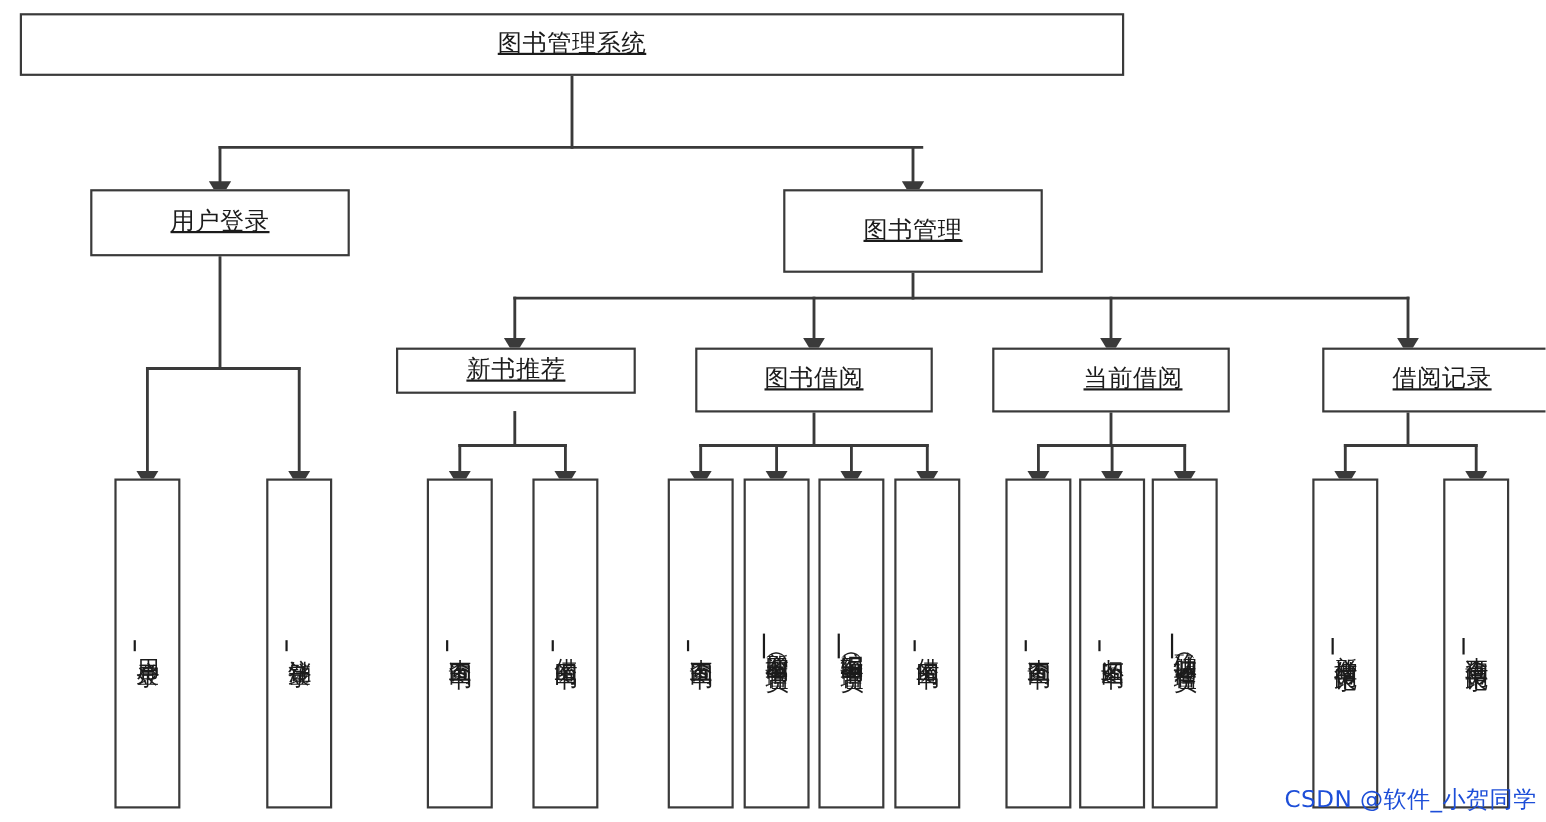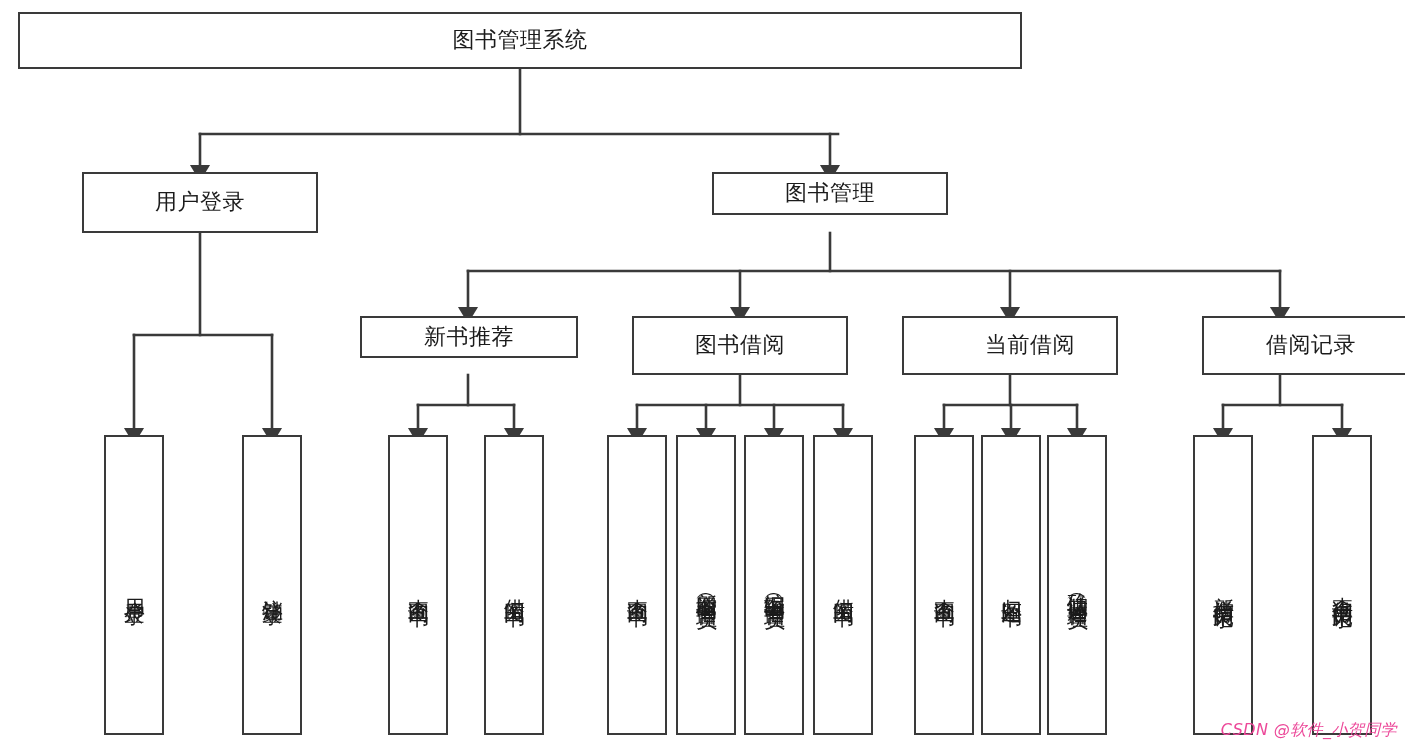--- a/index.html
+++ b/index.html
@@ -34,20 +34,21 @@
     display: flex;
     align-items: center;
     justify-content: center;
     color: #1b1b1b;
   }
   .node-label {
     display: block;
     text-align: center;
     line-height: 1.12;
     white-space: nowrap;
+    text-decoration: underline;
   }
   .horiz .node-label {
     font-size: 22px;
     letter-spacing: 0.5px;
   }
   .vert {
     align-items: center;
     justify-content: center;
     padding-top: 4px;
   }
@@ -57,26 +58,25 @@
     font-size: 21px;
     letter-spacing: 2.5px;
     line-height: 1;
     white-space: nowrap;
     max-height: 290px;
   }
   #watermark {
     position: absolute;
     right: 8px;
     bottom: 6px;
-    font-size: 16px;
-    color: #ec4899;
+    font-size: 21px;
+    color: #1d4ed8;
     letter-spacing: 0.4px;
     white-space: nowrap;
     pointer-events: none;
-    font-style: italic;
   }
 </style>
 </head>
 <body>
 
 <div id="diagram-root">
 
   <svg class="edges" viewBox="0 0 1405 747" xmlns="http://www.w3.org/2000/svg">
     <defs>
       <marker id="arrow" markerWidth="9" markerHeight="9" refX="1.2" refY="4.5" orient="auto" markerUnits="strokeWidth">
@@ -127,21 +127,21 @@
     </g>
   </svg>
 
   <div class="node horiz" style="left:18px; top:12px; width:1004px; height:57px;">
     <span class="node-label">图书管理系统</span>
   </div>
 
   <div class="node horiz" style="left:82px; top:172px; width:236px; height:61px;">
     <span class="node-label">用户登录</span>
   </div>
-  <div class="node horiz" style="left:712px; top:172px; width:236px; height:43px;">
+  <div class="node horiz" style="left:712px; top:172px; width:236px; height:76px;">
     <span class="node-label">图书管理</span>
   </div>
 
   <div class="node horiz" style="left:360px; top:316px; width:218px; height:42px;">
     <span class="node-label">新书推荐</span>
   </div>
   <div class="node horiz" style="left:632px; top:316px; width:216px; height:59px;">
     <span class="node-label">图书借阅</span>
   </div>
   <div class="node horiz" style="left:902px; top:316px; width:216px; height:59px;padding-left:40px;">

